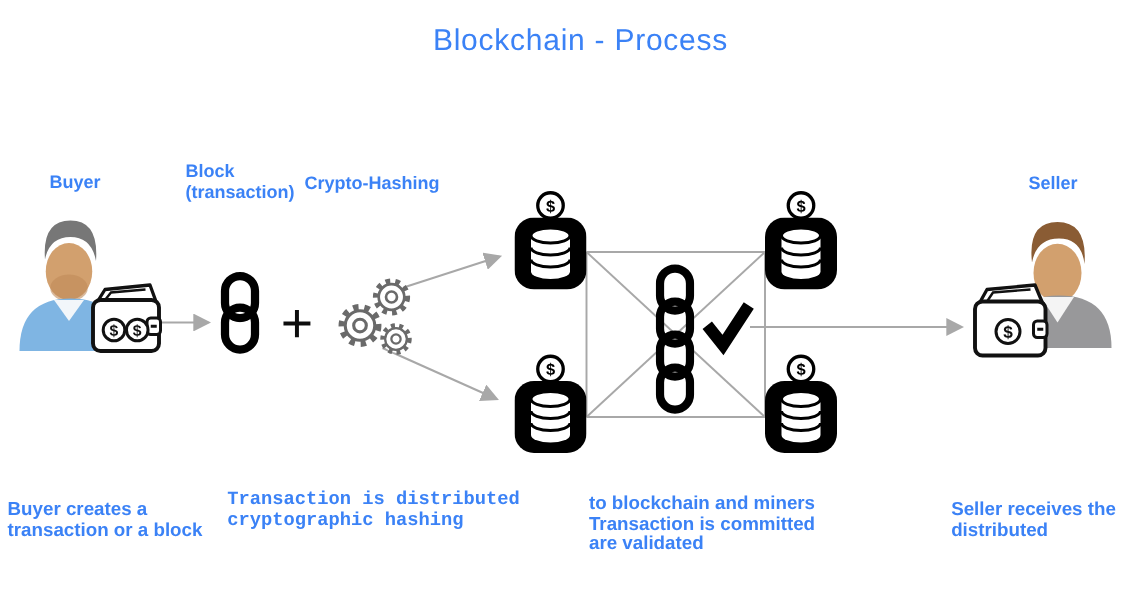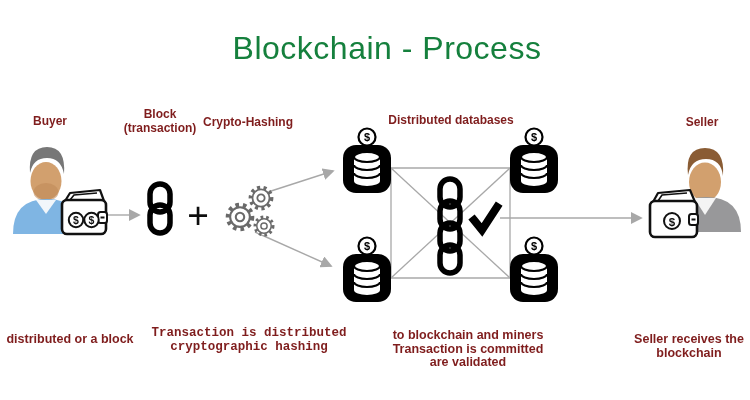--- a/index.html
+++ b/index.html
@@ -1,25 +1,25 @@
 <!DOCTYPE html>
 <html><head>
 <meta charset="utf-8">
 <style>
   html,body{margin:0;padding:0;background:#fff;}
   #canvas{position:relative;width:750px;height:400px;background:#ffffff;overflow:hidden;
           font-family:"Liberation Sans","DejaVu Sans",sans-serif;}
   #diagram-svg{position:absolute;left:0;top:0;}
-  .txt{position:absolute;transform:translateX(-50%);text-align:center;color:#7f1d1d;
+  .txt{position:absolute;transform:translateX(-50%);text-align:left;color:#3b82f6;
        font-weight:bold;font-size:12px;line-height:13.5px;white-space:nowrap;}
   .cap{font-size:12.5px;line-height:13.5px;}
   .cap span{display:block;}
   .lbl span{display:block;}
-  #title{position:absolute;transform:translateX(-50%);left:387px;top:30px;
-         font-size:32px;color:#15803d;font-weight:400;letter-spacing:.5px;white-space:nowrap;}
+  #title{position:absolute;transform:translateX(-50%);left:387px;top:16px;
+         font-size:20px;color:#3b82f6;font-weight:400;letter-spacing:.5px;white-space:nowrap;}
 </style>
 </head>
 <body>
 
 <div id="canvas">
 
   <svg id="diagram-svg" width="750" height="400" viewBox="0 0 750 400">
     <defs>
       <marker id="arrow" viewBox="0 0 10 10" refX="8.5" refY="5" markerWidth="8.5" markerHeight="8.5" orient="auto-start-reverse">
         <path d="M0 0 L10 5 L0 10 z" fill="#a8a8a8"></path>
@@ -138,33 +138,33 @@
   </svg>
 
   <div id="title">Blockchain - Process</div>
 
   <div class="txt" style="left:50px;top:115px;">Buyer</div>
   <div class="txt" style="left:248px;top:116px;">Crypto-Hashing</div>
   <div class="txt lbl" style="left:160px;top:108px;">
     <span>Block</span>
     <span>(transaction)</span>
   </div>
-  <div class="txt" style="left:451px;top:114px;">Distributed databases</div>
   <div class="txt" style="left:702px;top:116px;">Seller</div>
 
   <div class="txt cap" style="left:70px;top:333px;">
-    <span>distributed or a block</span>
+    <span>Buyer creates a</span>
+    <span>transaction or a block</span>
   </div>
   <div class="txt cap" style="left:249px;top:327px;font-family:Liberation Mono, monospace;">
     <span>Transaction is distributed</span>
     <span>cryptographic hashing</span>
   </div>
   <div class="txt cap" style="left:468px;top:329px;">
     <span>to blockchain and miners</span>
     <span>Transaction is committed</span>
     <span>are validated</span>
   </div>
   <div class="txt cap" style="left:689px;top:333px;">
     <span>Seller receives the</span>
-    <span>blockchain</span>
+    <span>distributed</span>
   </div>
 
 </div>
 
 </body></html>

